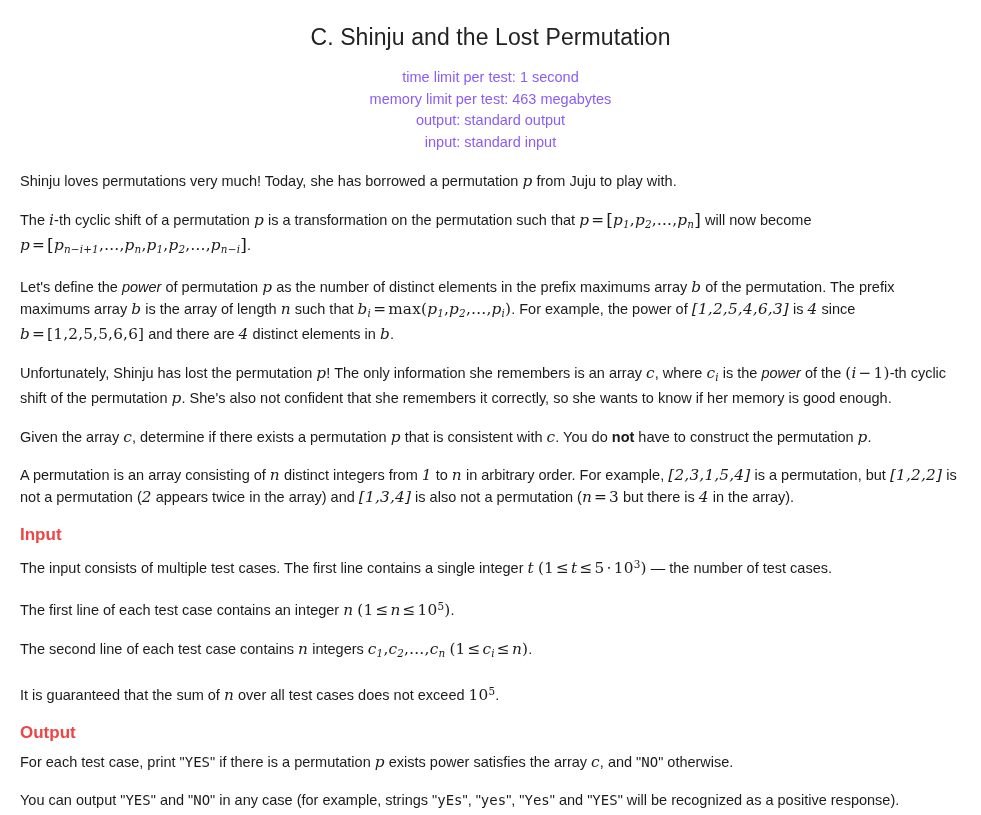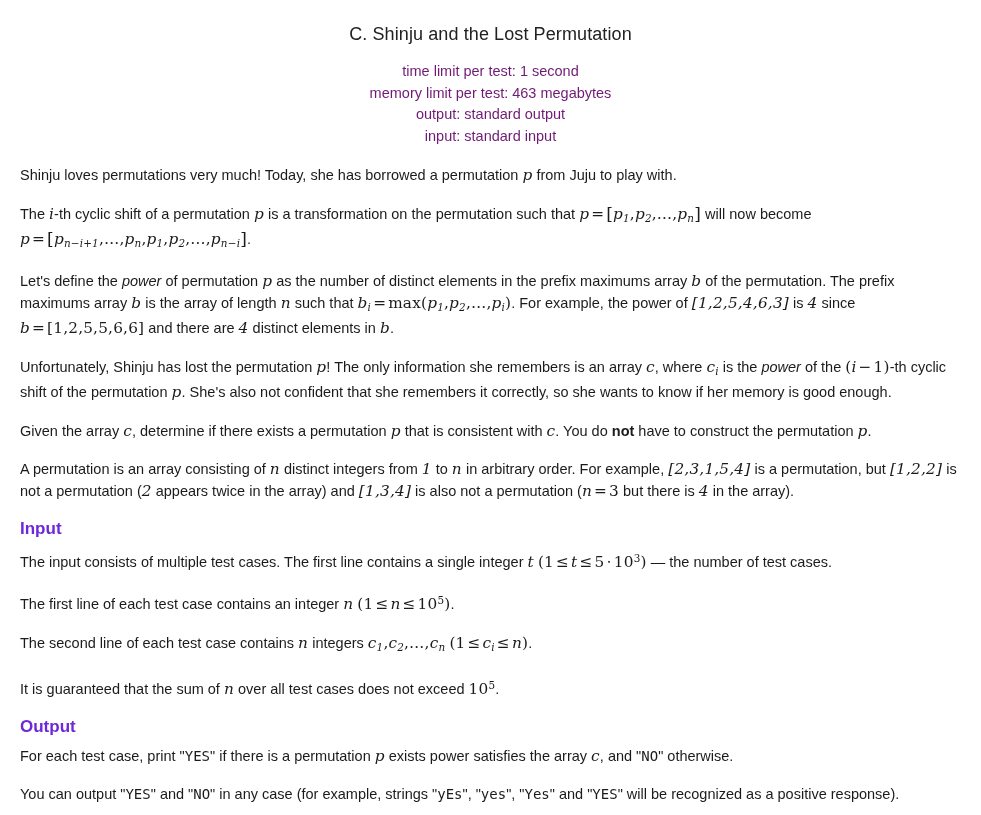--- a/index.html
+++ b/index.html
@@ -14,45 +14,45 @@
     font-size: 14.5px;
     color: #1b1b1b;
     overflow: hidden;
   }
   .page {
     padding: 18px 20px 0 20px;
     box-sizing: border-box;
   }
   .title {
     text-align: center;
-    font-size: 18px;
+    font-size: 23px;
     font-weight: normal;
     color: #222;
     margin: 6px 0 16px 0;
     letter-spacing: 0.1px;
   }
   .limits {
     text-align: center;
     font-size: 14.5px;
-    color: #701a75;
+    color: #8b5cf6;
     line-height: 21.5px;
     margin-bottom: 18px;
   }
   .limits div { white-space: nowrap; }
   .statement p {
     margin: 0 0 17px 0;
     line-height: 21.5px;
     text-align: left;
   }
   .statement p.tight { margin-bottom: 16px; }
   h2.section {
     font-size: 17px;
     font-weight: bold;
     margin: 4px 0 9px 0;
-    color: #6d28d9;
+    color: #ef4444;
   }
   
   .m {
     font-family: "DejaVu Serif", "Liberation Serif", serif;
     font-style: italic;
     font-size: 15.3px;
     letter-spacing: 0.2px;
     white-space: nowrap;
   }
   .m .up {

